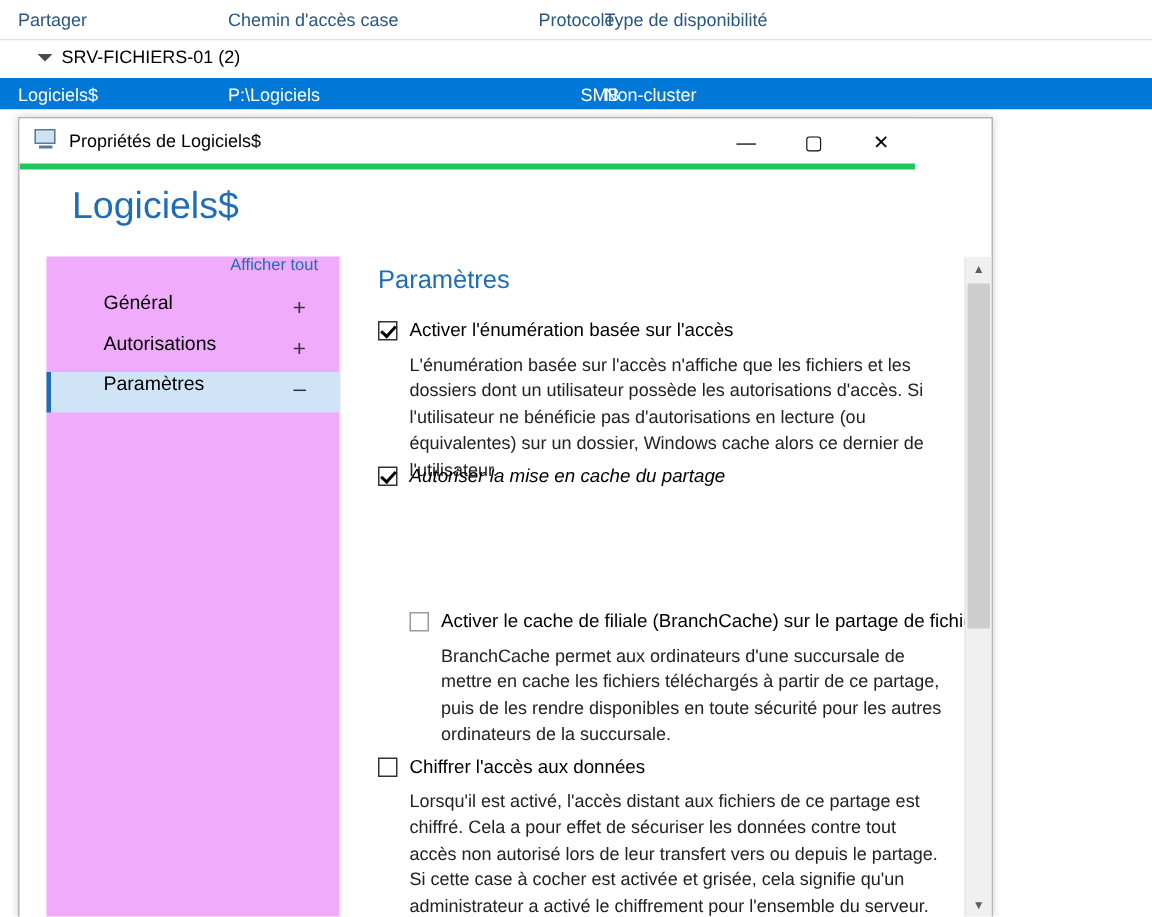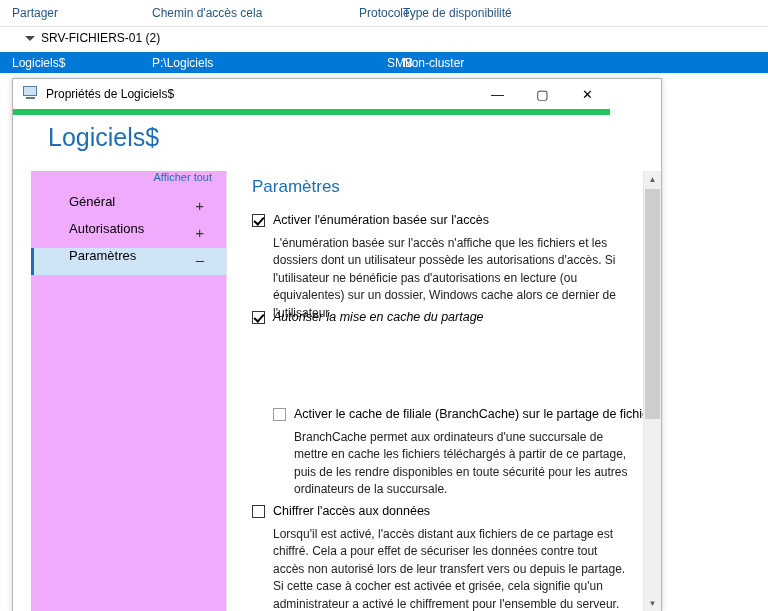--- a/index.html
+++ b/index.html
@@ -107,21 +107,21 @@
     border: 1px solid #b5b5b5;
     box-shadow: 0 0 6px rgba(0,0,0,0.18);
     overflow: hidden;
   }
   .titlebar {
     position: absolute;
     left: 0; top: 0;
     width: 597px;
     height: 30px;
     background: #ffffff;
-    border-bottom: 6px solid #22c55e;
+    border-bottom: 4px solid #22c55e;
   }
   .title-icon {
     position: absolute;
     left: 10px; top: 7px;
     width: 16px; height: 14px;
   }
   .title-icon .mon {
     position: absolute;
     left: 0; top: 0;
     width: 14px; height: 10px;
@@ -330,21 +330,21 @@
     height: 230px;
     background: #cdcdcd;
   }
 </style>
 </head>
 <body>
 
 <div class="bg-list">
   <div class="bg-header">
     <span class="col bg-col-share">Partager</span>
-    <span class="col bg-col-path">Chemin d'accès cela</span>
+    <span class="col bg-col-path">Chemin d'accès case</span>
     <span class="col bg-col-proto">Protocole</span>
     <span class="col bg-col-avail">Type de disponibilité</span>
   </div>
 
   <div class="bg-group">
     <span class="tri"></span>
     <span class="glabel">SRV-FICHIERS-01 (2)</span>
   </div>
 
   <div class="bg-row">

